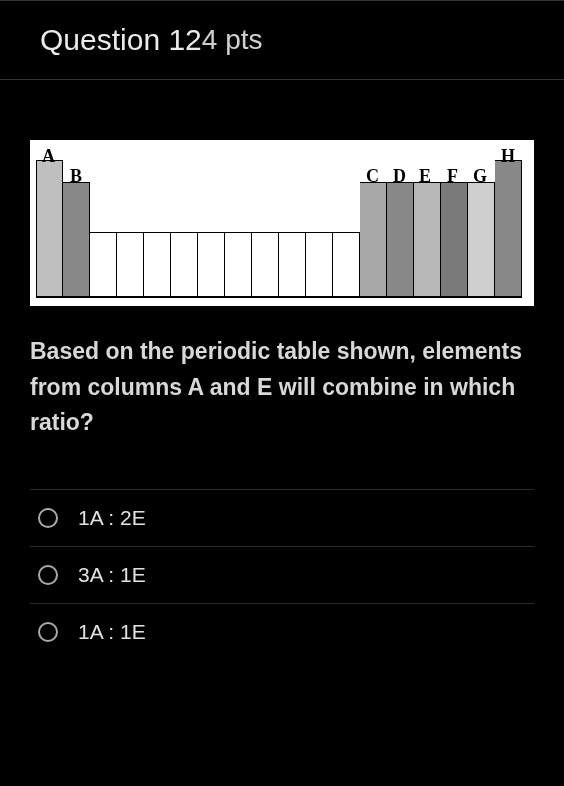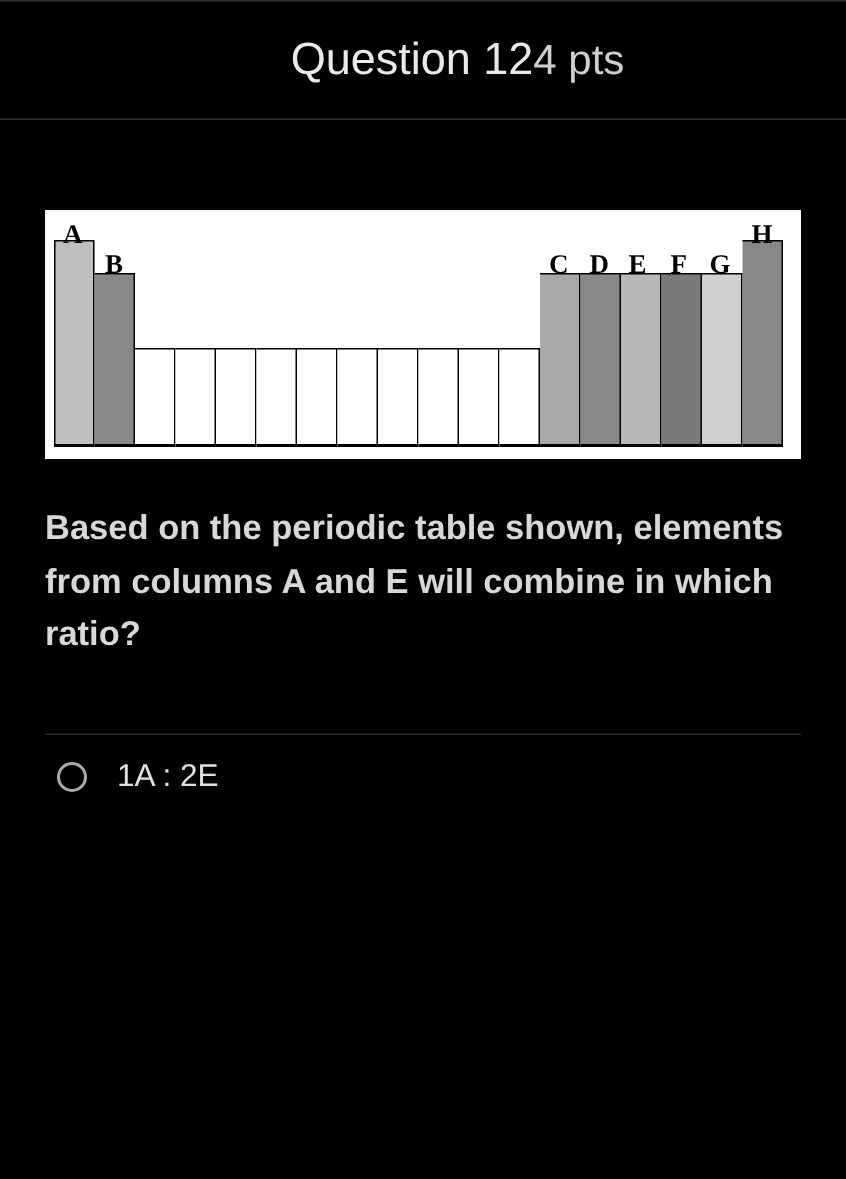--- a/index.html
+++ b/index.html
@@ -10,21 +10,21 @@
     body {
       background: #000;
       color: #d8d8d8;
       font-family: -apple-system, BlinkMacSystemFont, "Segoe UI", Helvetica, Arial, sans-serif;
       width: 564px;
       height: 786px;
       overflow: hidden;
     }
     .header {
       display: flex;
-      justify-content: center;
+      justify-content: flex-start;
       align-items: center;
       padding: 22px 0 22px 40px;
       border-top: 1px solid #333;
       border-bottom: 1px solid #333;
     }
     .question-title {
       font-size: 30px;
       font-weight: 400;
       color: #eaeaea;
     }
@@ -174,15 +174,23 @@
     </div>
   </div>
 
   <div class="question-text">Based on the periodic table shown, elements from columns A and E will combine in which ratio?</div>
 
   <div class="options">
     <div class="option">
       <span class="radio"></span>
       <span class="option-label">1A : 2E</span>
     </div>
+    <div class="option">
+      <span class="radio"></span>
+      <span class="option-label">3A : 1E</span>
+    </div>
+    <div class="option">
+      <span class="radio"></span>
+      <span class="option-label">1A : 1E</span>
+    </div>
   </div>
 
 </div>
 
 </body></html>

